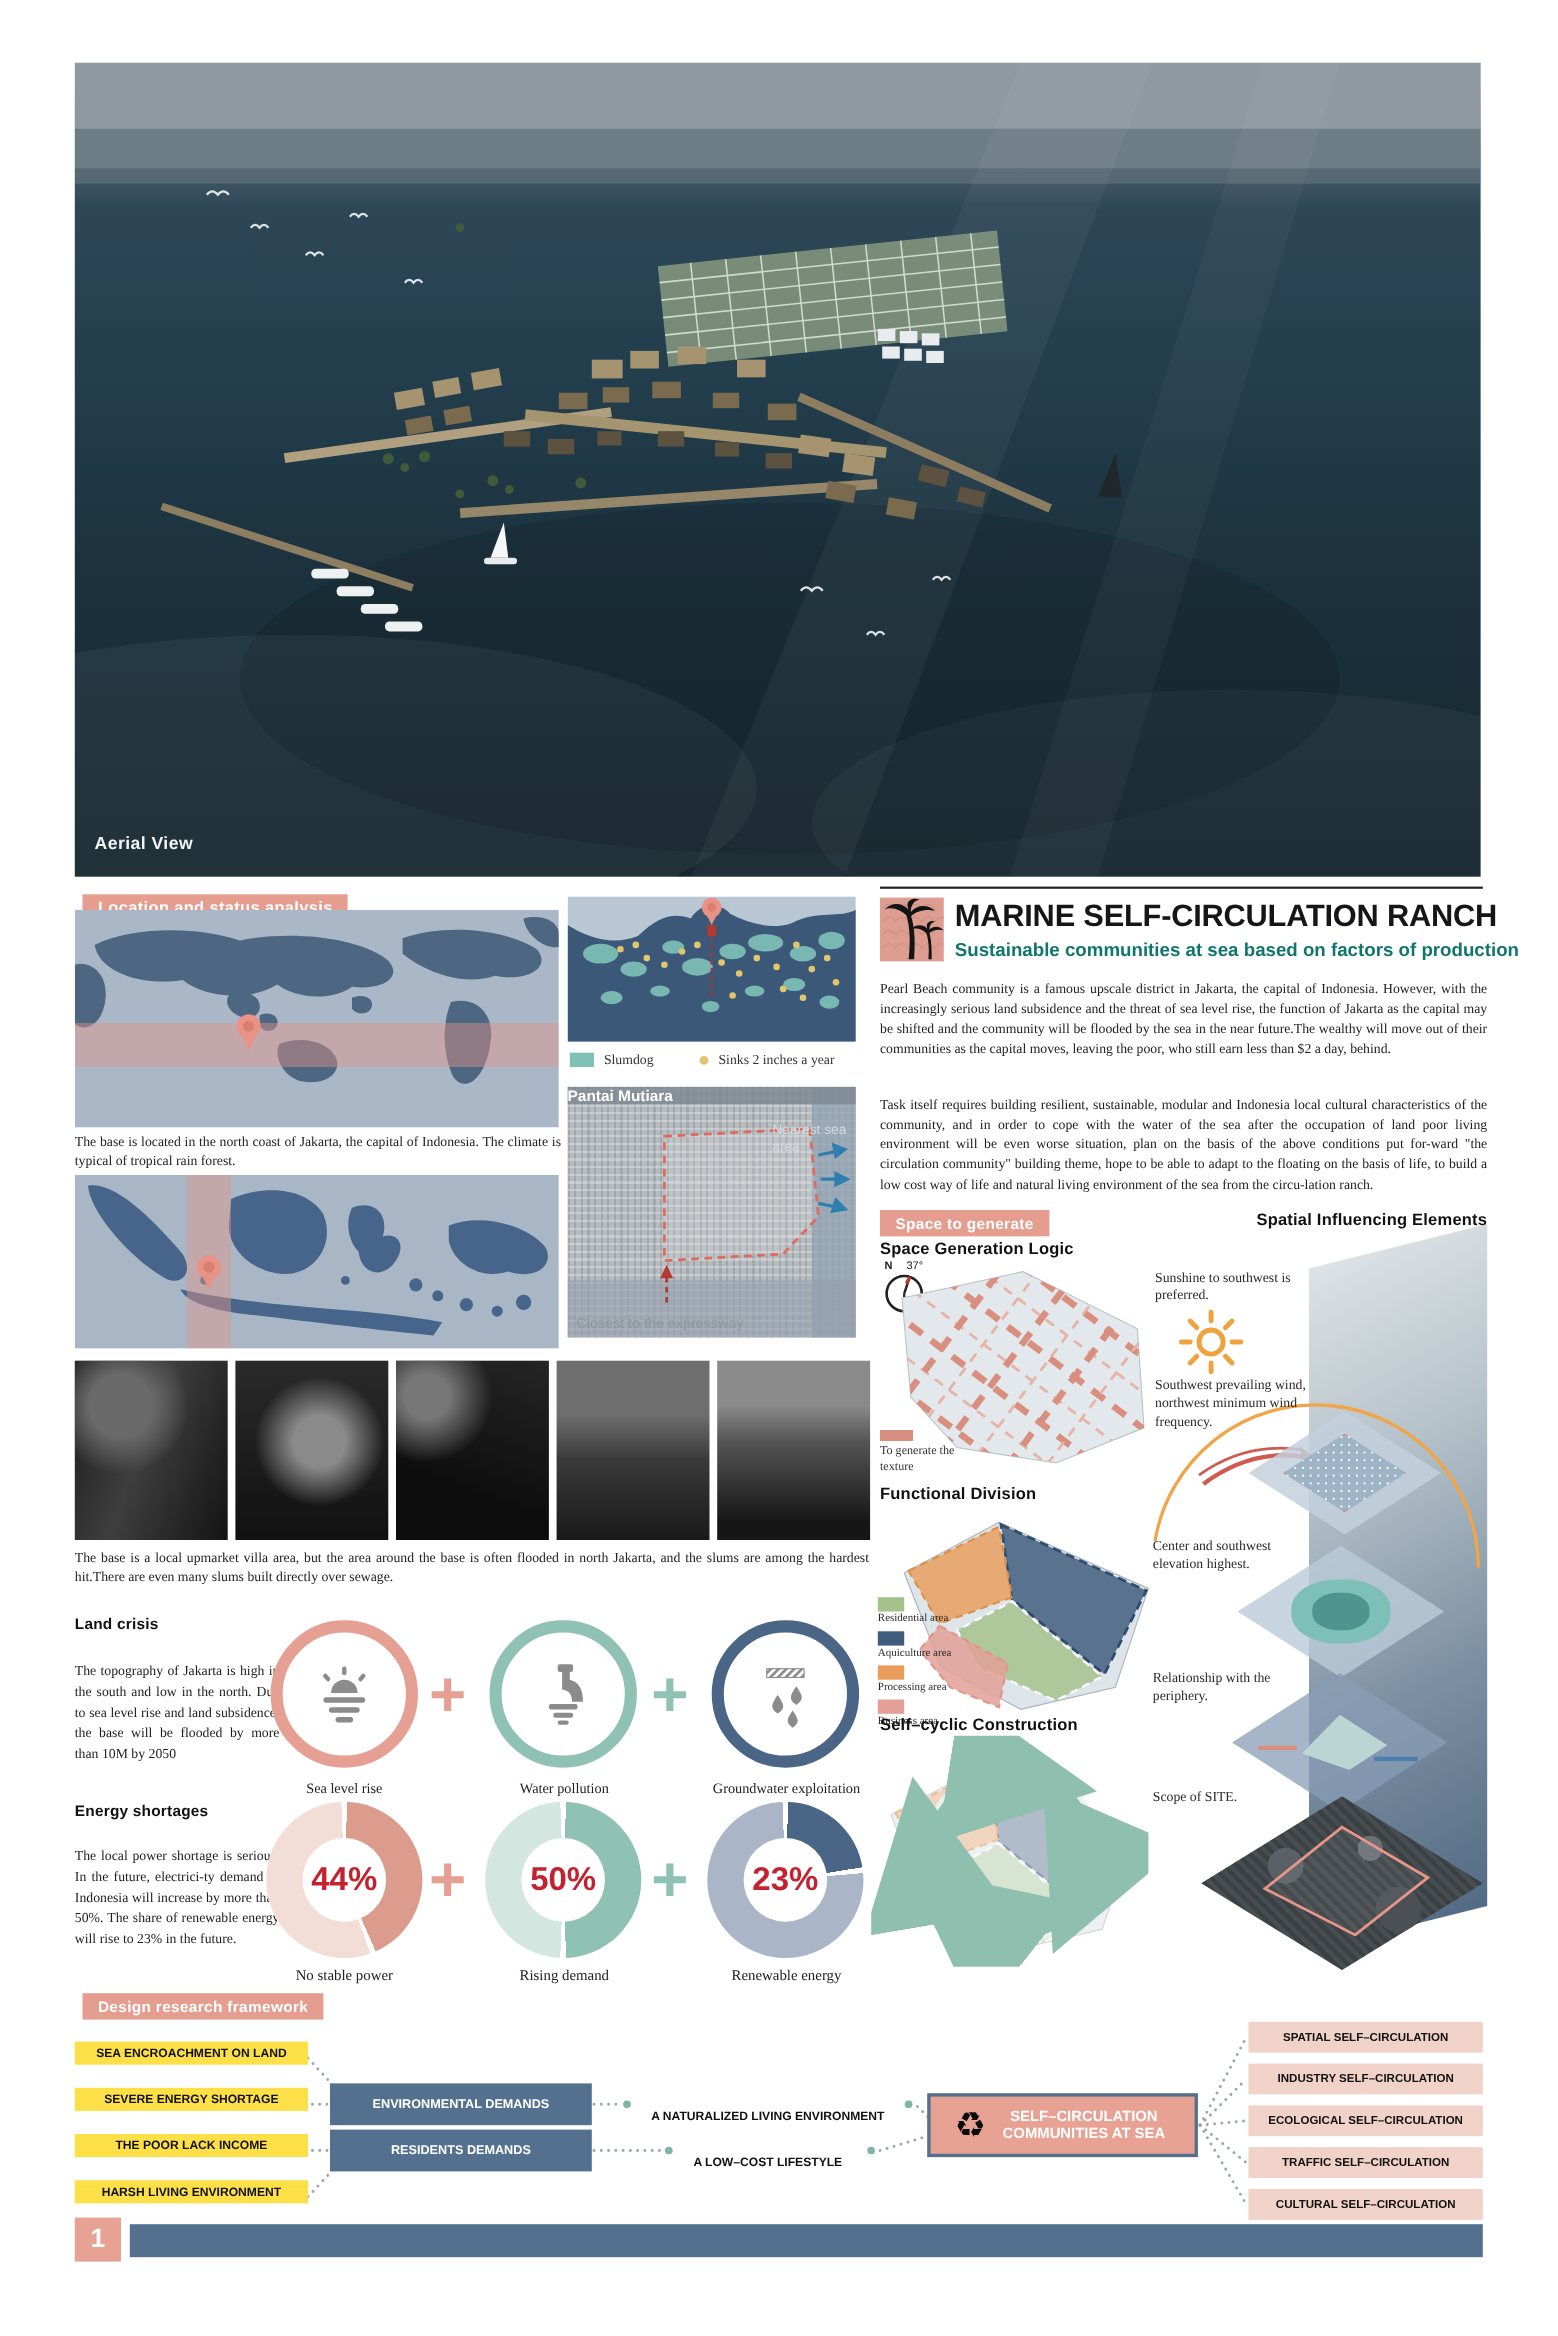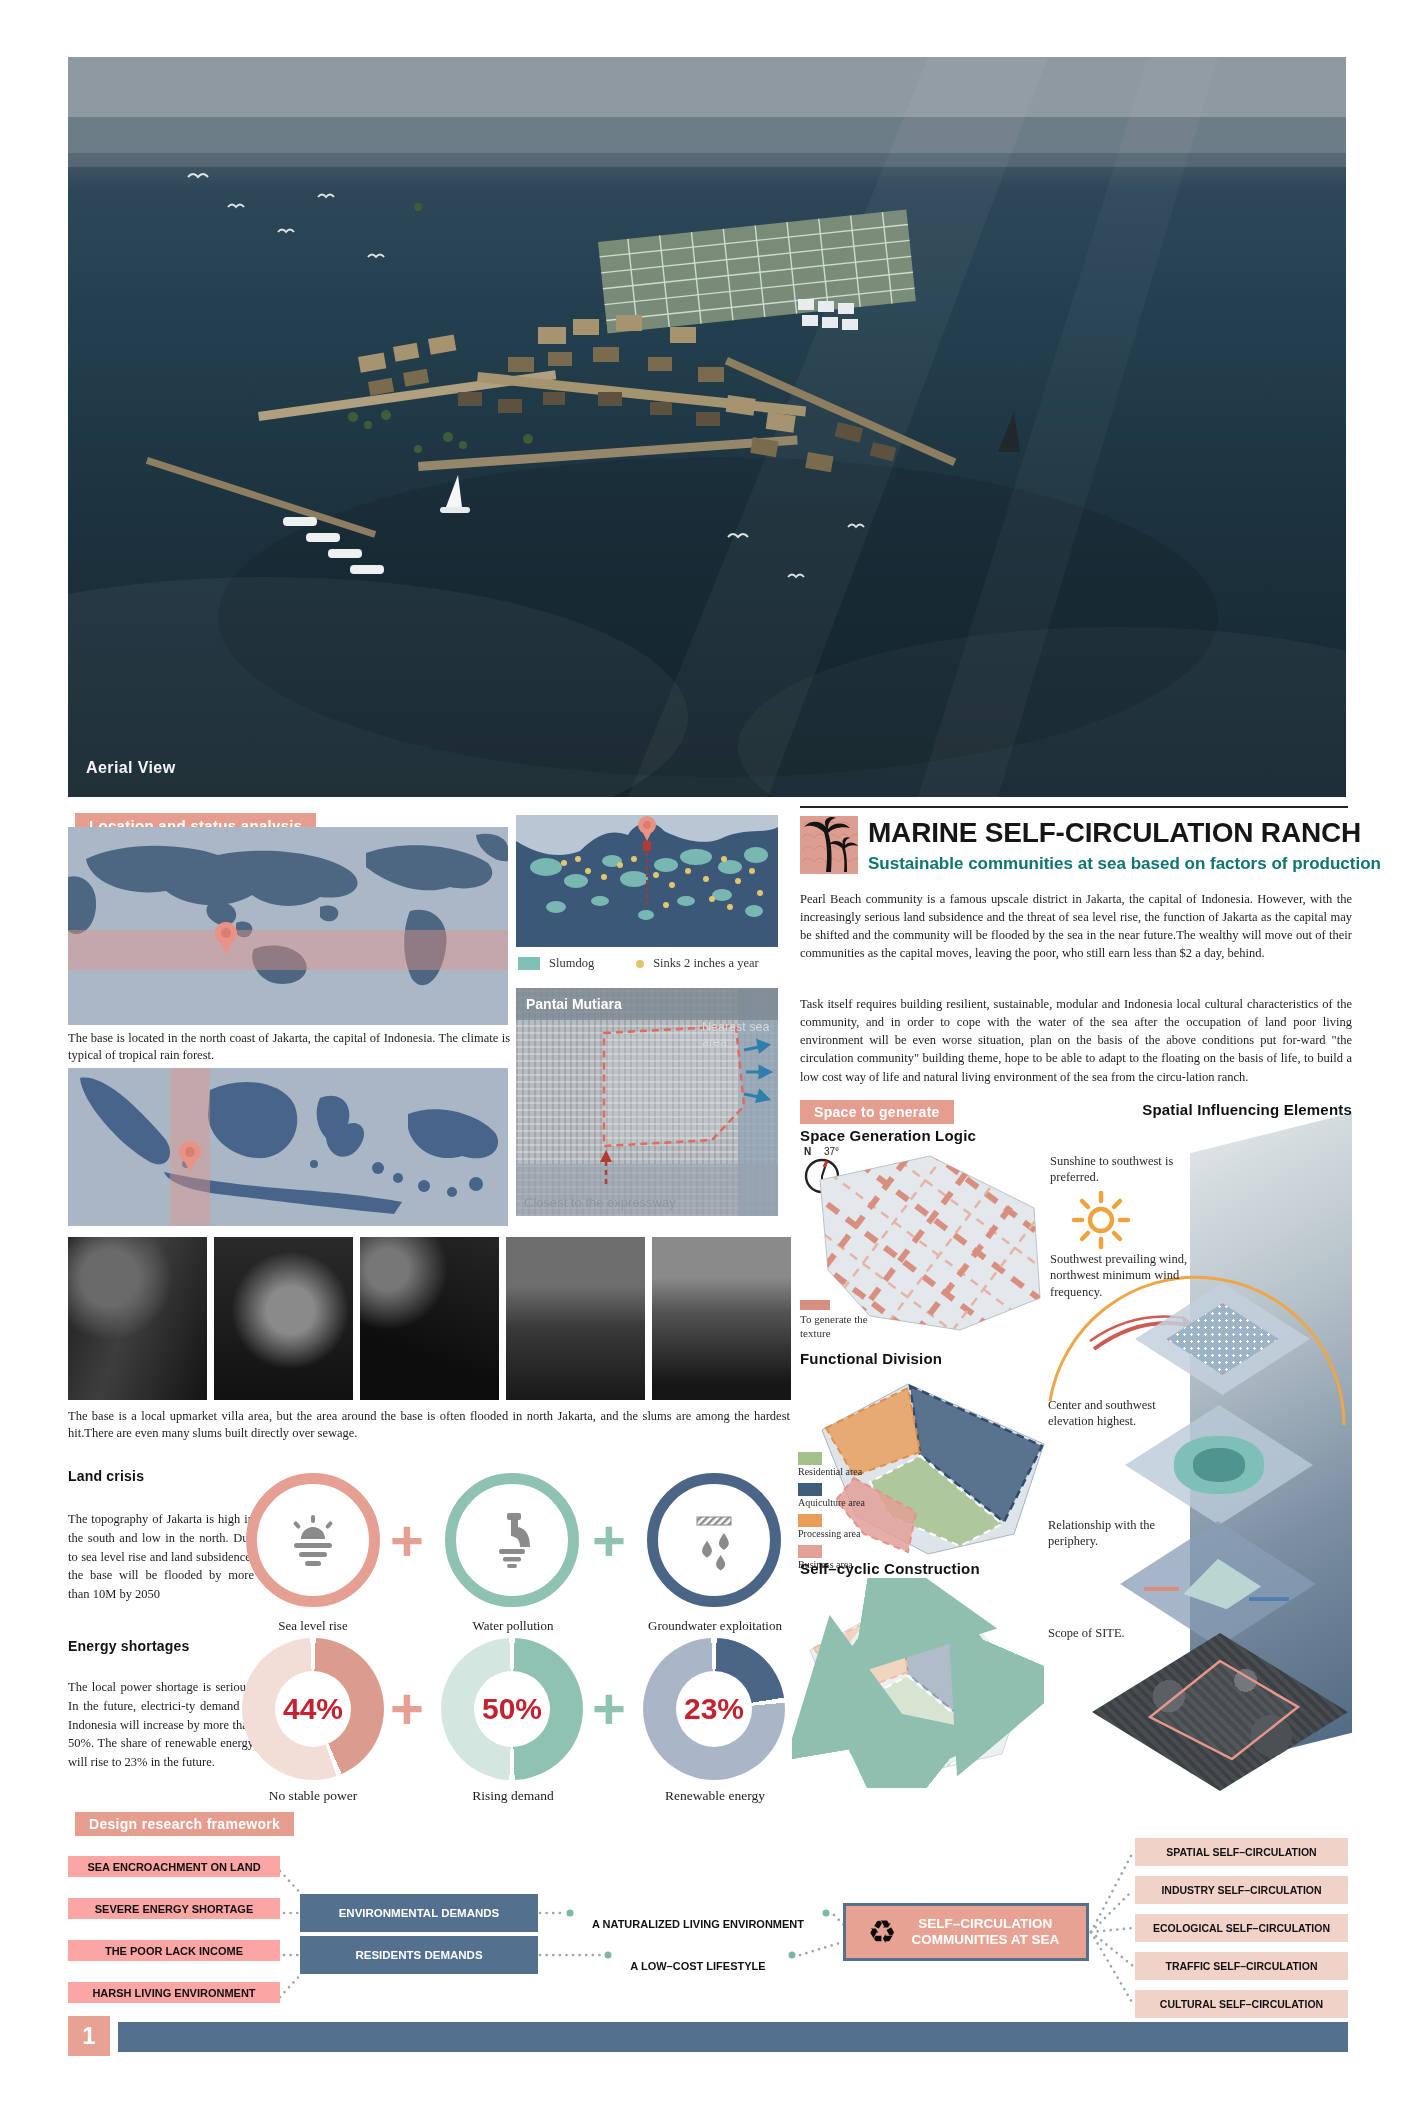--- a/index.html
+++ b/index.html
@@ -26,42 +26,42 @@
   .icon-label{position:absolute;width:170px;text-align:center;font-size:13px;color:#222;}
   .plus{position:absolute;font-size:58px;font-weight:800;line-height:1;}
   
   .donut{position:absolute;width:142px;height:142px;border-radius:50%;
          display:flex;align-items:center;justify-content:center;}
   .donut::after{content:"";position:absolute;width:76px;height:76px;border-radius:50%;background:#fff;}
   .donut .pct{position:relative;z-index:2;font-weight:800;font-size:30px;color:#c32330;}
   
   .fbox{position:absolute;display:flex;align-items:center;justify-content:center;text-align:center;
         font-weight:700;box-sizing:border-box;}
-  .fbox.problem{width:212px;height:21px;background:#fca5a5;color:#111;font-size:11px;}
+  .fbox.problem{width:212px;height:21px;background:#fde047;color:#111;font-size:11px;}
   .fbox.demand{width:238px;height:38px;background:#53708e;color:#fff;font-size:11.5px;}
   .fbox.outcome{width:213px;height:28px;background:#f1d2c9;color:#111;font-size:10.5px;}
   .goal{position:absolute;width:264px;text-align:center;font-weight:700;font-size:11px;color:#111;margin-top:12px;}
   .center-box{position:absolute;left:843px;top:1903px;width:246px;height:58px;background:#e7a294;
               border:3px solid #53708e;box-sizing:border-box;display:flex;align-items:center;
               justify-content:center;gap:10px;}
   .center-box .txt{color:#fff;font-weight:700;font-size:13.5px;line-height:1.15;width:158px;text-align:center;}
   .recycle{font-size:32px;color:#0b0b0b;line-height:1;}
   
   .photos{left:68px;top:1237px;display:flex;gap:7px;}
   .photo{width:139px;height:163px;}
   
   .pantai{left:516px;top:988px;width:262px;height:228px;overflow:hidden;
     background-color:#b6bcc0;
     background-image:
       repeating-linear-gradient(0deg, rgba(255,255,255,.28) 0 2px, transparent 2px 7px),
       repeating-linear-gradient(90deg, rgba(85,92,98,.22) 0 2px, transparent 2px 6px);}
   .pantai .seaR{position:absolute;right:0;top:0;width:40px;height:100%;background:rgba(148,164,180,.8);}
   .pantai .seaB{position:absolute;left:0;bottom:0;width:100%;height:52px;background:rgba(150,160,174,.65);}
-  .pantai .band{position:absolute;left:0;top:0;width:100%;height:32px;background:rgba(125,136,145,.82);
-    color:#fff;font-weight:700;font-size:14px;display:flex;align-items:center;padding-left:10px;box-sizing:border-box;}
+  .pantai .band{position:absolute;left:0;top:0;width:100%;height:16px;background:rgba(125,136,145,.82);
+    color:#fff;font-weight:700;font-size:14px;display:flex;align-items:center;box-sizing:border-box;}
   
   .sp-label{position:absolute;font-size:12.5px;line-height:1.3;color:#2a2a2a;font-family:"Liberation Serif",serif;}
   .diamond{position:absolute;clip-path:polygon(50% 0,100% 50%,50% 100%,0 50%);}
   .bar-navy{left:118px;top:2022px;width:1230px;height:30px;background:#53708e;}
   .page-sq{left:68px;top:2016px;width:42px;height:40px;background:#e7a294;color:#fff;font-weight:800;
            font-size:24px;display:flex;align-items:center;justify-content:center;}
 </style>
 </head>
 <body>
 

